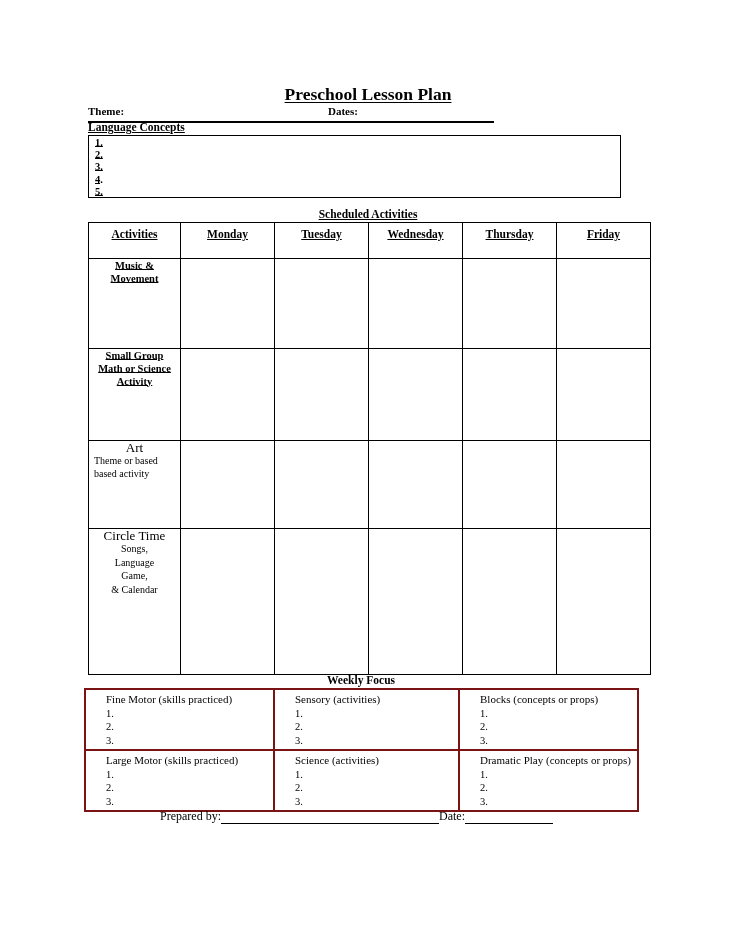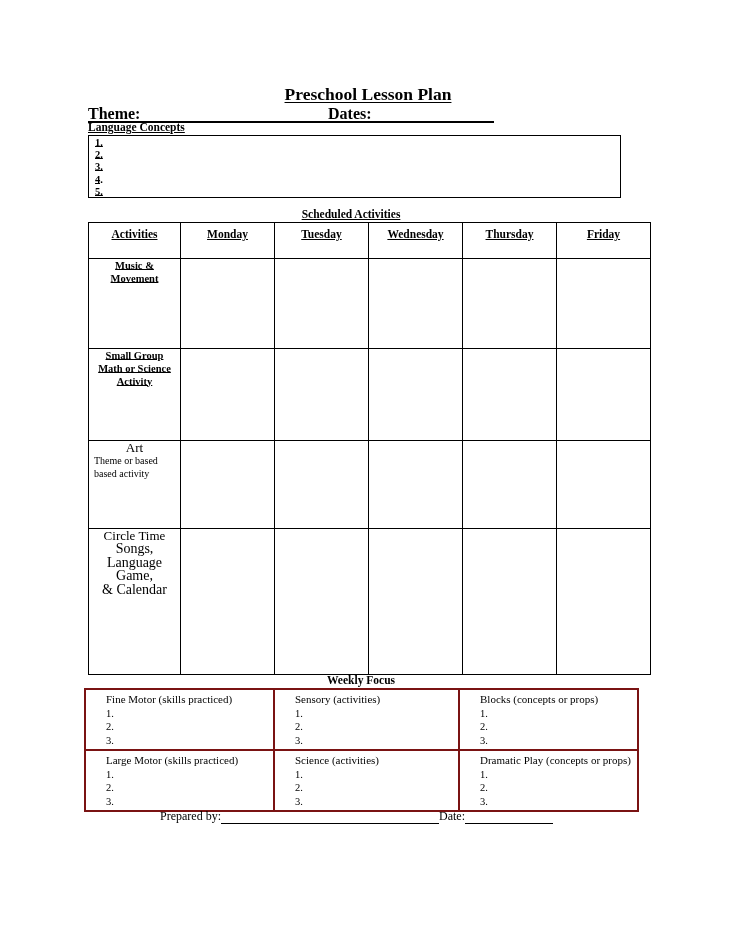--- a/index.html
+++ b/index.html
@@ -39,21 +39,21 @@
   }
 
   
   .theme-row {
     position: absolute;
     left: 88px;
     top: 105px;
     width: 406px;
     height: 16px;
     border-bottom: 2px solid #000;
-    font-size: 16px;
+    font-size: 11px;
     font-weight: bold;
   }
   .theme-label {
     position: absolute;
     left: 0;
     top: 0;
   }
   .dates-label {
     position: absolute;
     left: 240px;
@@ -89,21 +89,21 @@
     font-weight: bold;
     line-height: 12.2px;
     text-decoration: underline;
     text-underline-offset: 0px;
     display: block;
   }
 
   
   .sa-heading {
     position: absolute;
-    left: 71px;
+    left: 88px;
     top: 208px;
     width: 560px;
     text-align: center;
     font-size: 11.5px;
     font-weight: bold;
   }
   .sa-heading span {
     text-decoration: underline;
     text-underline-offset: 1px;
   }
@@ -156,21 +156,21 @@
   }
   .rowlabel .plain-l {
     display: block;
     font-size: 10px;
     text-align: left;
     padding-left: 5px;
     line-height: 13px;
   }
   .rowlabel .small-c {
     display: block;
-    font-size: 14px;
+    font-size: 10px;
     text-align: center;
     line-height: 13.5px;
   }
   .r-music   { height: 90px; }
   .r-small   { height: 92px; padding-left: 48px; }
   .r-art     { height: 88px; }
   .r-circle  { height: 146px; }
 
   
   .wf-heading {

